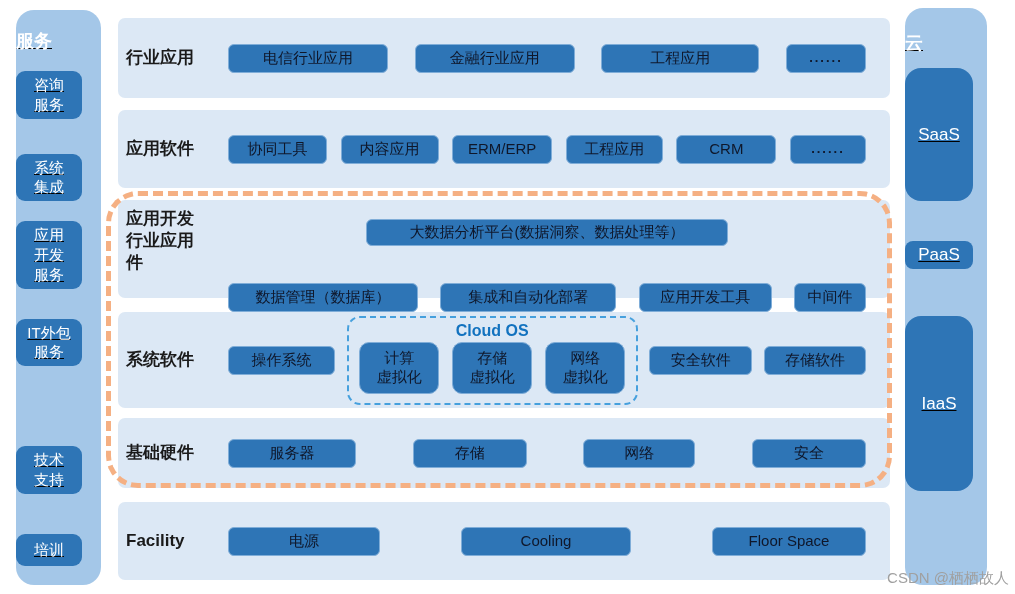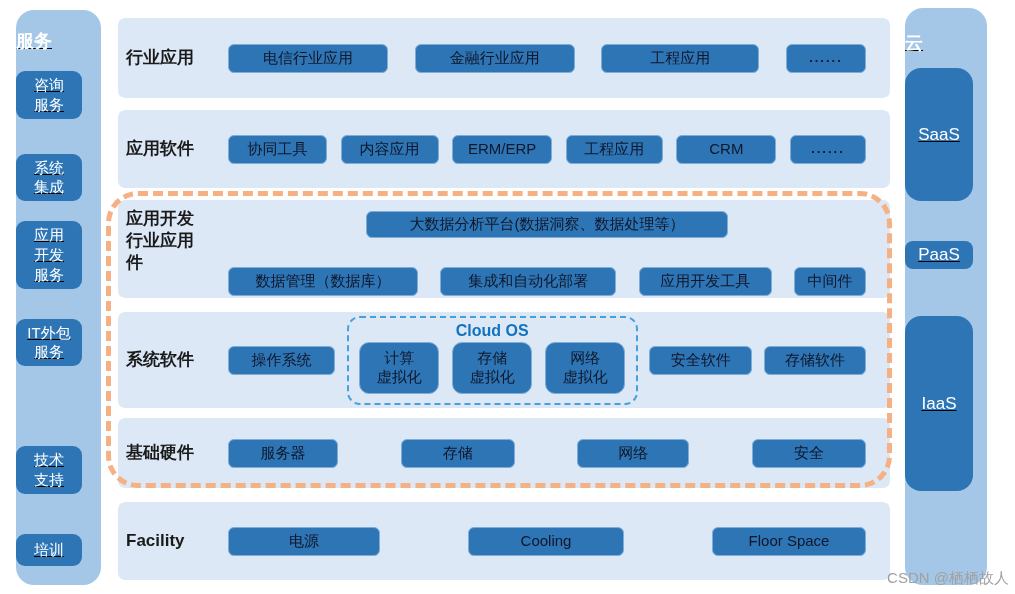--- a/index.html
+++ b/index.html
@@ -108,21 +108,21 @@
     height:29px;
     white-space:pre-line;
     line-height:1.25;
   }
   .box.dots{font-size:13px;font-weight:bold;letter-spacing:2px;}
   .row1{top:18px;height:80px;}
   .row2{top:110px;height:78px;}
   .row3{top:200px;height:98px;align-items:flex-start;}
   .row3 .row-label{padding-top:8px;}
   .row3-col{flex:1;display:flex;flex-direction:column;margin-right:24px;padding-top:7px;}
-  .row3-top{width:362px;margin:4px auto;height:27px;}
+  .row3-top{width:362px;margin:12px auto;height:27px;}
   .row3-bottom{display:flex;justify-content:space-between;margin-top:25px;gap:20px;}
   .row4{top:312px;height:96px;}
   .cloudos{
     border:2px dashed var(--cloudos-border);
     border-radius:13px;
     width:291px;
     padding:2px 11px 9px 11px;
     display:flex;flex-direction:column;align-items:center;
   }
   .cloudos-title{
@@ -152,22 +152,22 @@
     right:6px;bottom:6px;
     color:var(--watermark-color);
     font-size:15px;
     z-index:9;
   }
   
   .row1 .b0{width:160px;}.row1 .b1{width:160px;}.row1 .b2{width:158px;}.row1 .b3{width:80px;}
   .row2 .b0{width:99px;}.row2 .b1{width:98px;}.row2 .b2{width:100px;}.row2 .b3{width:97px;}.row2 .b4{width:100px;}.row2 .b5{width:76px;}
   .row3 .b0{width:190px;}.row3 .b1{width:176px;}.row3 .b2{width:133px;}.row3 .b3{width:72px;}
   .row4 .os{width:107px;}.row4 .r0{width:103px;}.row4 .r1{width:102px;}
-  .row5 .b0{width:110px;}.row5 .b1{width:114px;}.row5 .b2{width:112px;}.row5 .b3{width:114px;}
-  .row6 .b0{width:152px;}.row6 .b1{width:156px;}.row6 .b2{width:154px;}
+  .row5 .b0{width:128px;}.row5 .b1{width:114px;}.row5 .b2{width:112px;}.row5 .b3{width:114px;}
+  .row6 .b0{width:152px;}.row6 .b1{width:170px;}.row6 .b2{width:154px;}
 </style>
 </head>
 <body>
 
 <div class="sidebar left">
   <div class="sidebar-title">服务</div>
   <div class="ls-item i1">咨询
 服务</div>
   <div class="ls-item i2">系统
 集成</div>

